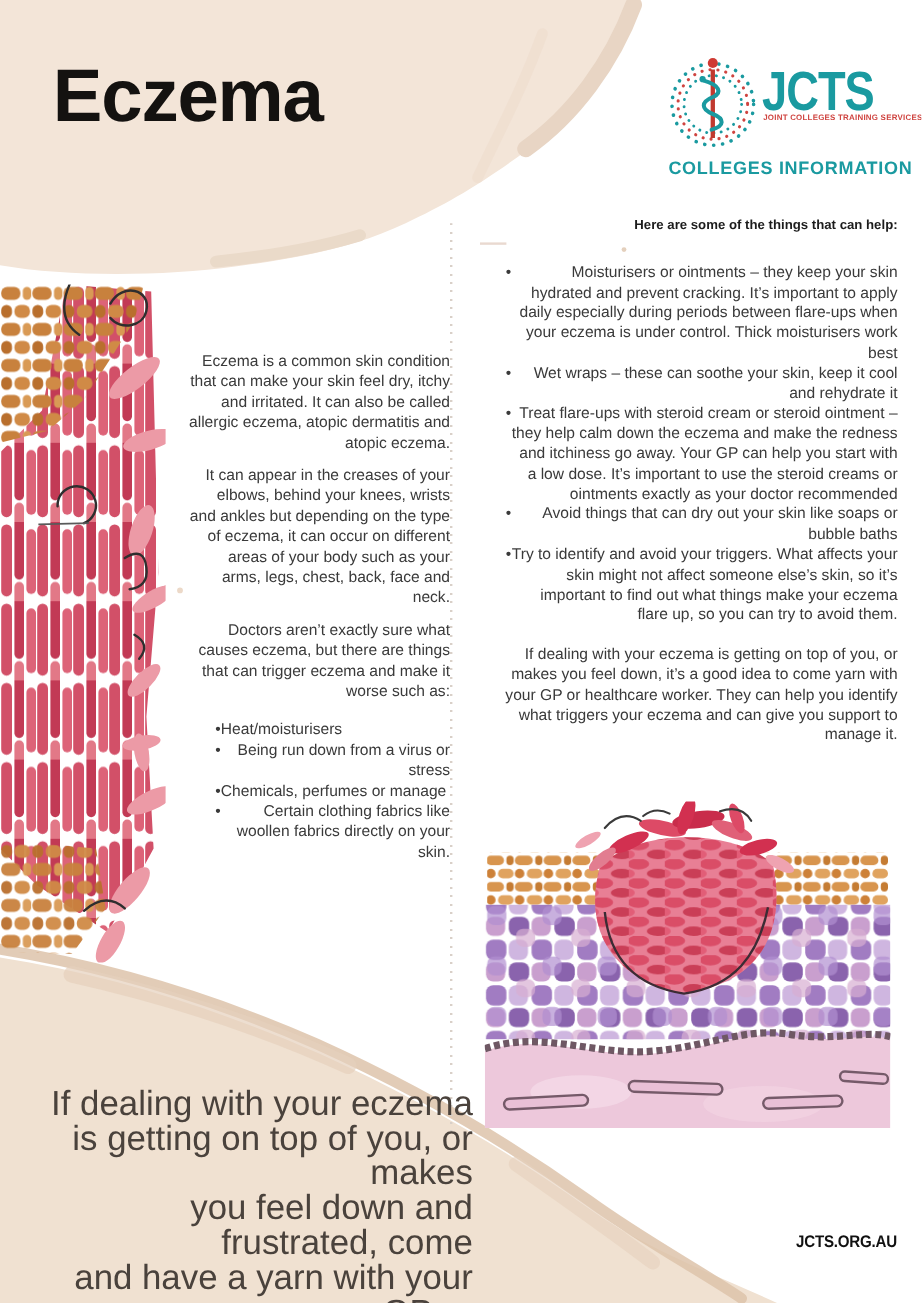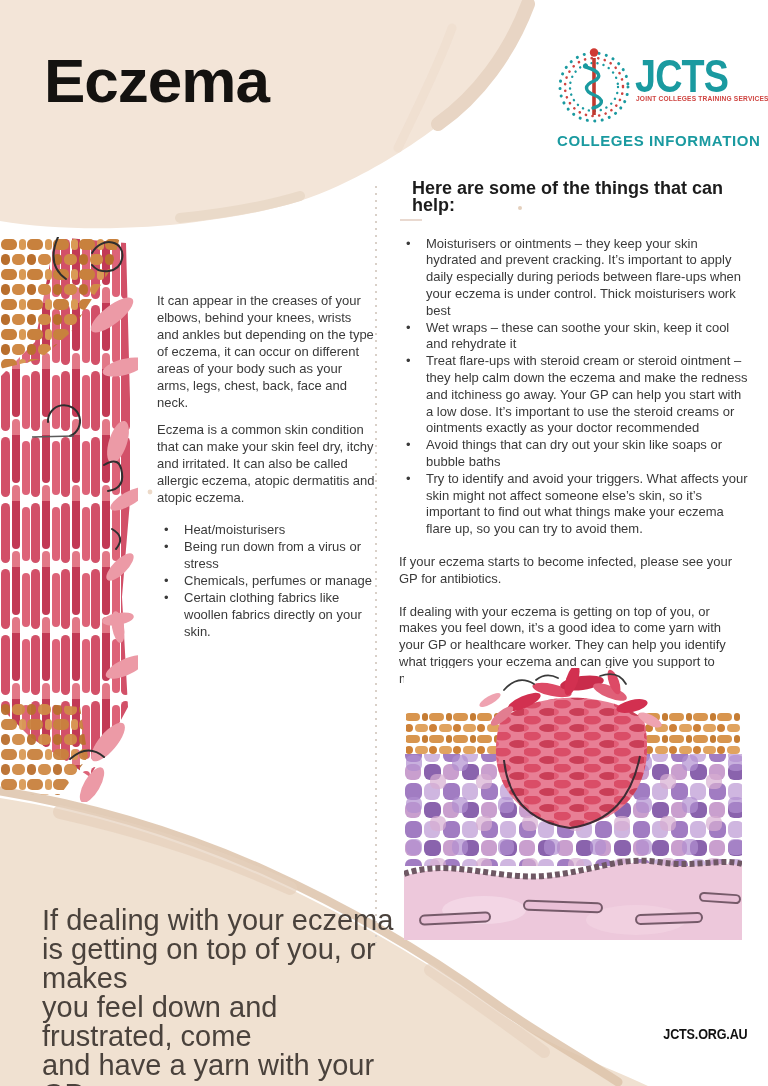--- a/index.html
+++ b/index.html
@@ -1,36 +1,36 @@
 <!DOCTYPE html>
 <html><head>
 <meta charset="utf-8">
 <style>
   html,body{margin:0;padding:0;background:#fff;}
   .page{position:relative;width:768px;height:1086px;background:#fff;overflow:hidden;
-        font-family:"Liberation Sans",sans-serif;color:#3a3a3a;}
+        font-family:"Liberation Sans",sans-serif;color:#3a3a3a;text-align:right;}
   .bg{position:absolute;left:0;top:0;}
   
   .title{position:absolute;left:44px;top:50px;font-size:62px;font-weight:700;
          letter-spacing:-1px;color:#141210;line-height:1;}
   .logo{position:absolute;left:556px;top:45px;width:200px;height:115px;}
   .logo-icon{position:absolute;left:0;top:0;}
   .logo-acronym{position:absolute;left:79px;top:8px;font-size:46px;font-weight:700;
                 color:#1a9aa0;letter-spacing:-1px;line-height:1;transform:scaleX(.82);
                 transform-origin:left top;white-space:nowrap;}
   .logo-tagline{position:absolute;left:80px;top:50px;font-size:6.6px;font-weight:700;
                 color:#cf4440;letter-spacing:.2px;white-space:nowrap;}
   .logo-banner{position:absolute;left:1px;top:87px;font-size:15px;font-weight:700;
                color:#1a9aa0;letter-spacing:.6px;white-space:nowrap;}
   
   .col-mid{position:absolute;left:157px;top:292px;width:218px;font-size:13px;line-height:17px;}
   .col-right{position:absolute;left:399px;top:180px;width:349px;font-size:13px;line-height:16.8px;}
   .para{margin:0 0 10px 0;}
   .col-right .para{margin:16px 0 0 0;}
-  .help-heading{font-size:18px;font-weight:700;color:#1c1c1c;margin:0 0 5px 13px;}
+  .help-heading{font-size:11px;font-weight:700;color:#1c1c1c;margin:0 0 5px 13px;}
   .heading-rule{width:22px;height:2px;background:#e9d9d0;margin:0 0 13px 1px;}
   .bullets{margin-top:15px;}
   .bullets .li{display:flex;}
   .bullets .dot{flex:none;width:27px;padding-left:7px;box-sizing:border-box;}
   .sep{position:absolute;left:375px;top:186px;width:2px;height:757px;
        background:repeating-linear-gradient(to bottom,#d9d0c8 0,#d9d0c8 1.6px,transparent 1.6px,transparent 7px);}
   
   .illus-left{position:absolute;left:0;top:237px;}
   .illus-right{position:absolute;left:404px;top:668px;}
   
@@ -112,22 +112,23 @@
       <path d="M30,22 C44,26 46,32 38,36 C28,40 28,46 38,50 C48,54 48,60 37,63" stroke="#1a9aa0" stroke-width="3.4" fill="none" stroke-linecap="round"></path>
       <circle cx="29.5" cy="21" r="2.6" fill="#1a9aa0"></circle>
     </svg>
     <div class="logo-acronym">JCTS</div>
     <div class="logo-tagline">JOINT COLLEGES TRAINING SERVICES</div>
     <div class="logo-banner">COLLEGES INFORMATION</div>
   </div>
 
   <div class="col-mid">
     <div>
+        <p class="para">Eczema is a common skin condition that can make your skin feel dry, itchy and irritated. It can also be called allergic eczema, atopic dermatitis and atopic eczema.</p>
         <p class="para">It can appear in the creases of your elbows, behind your knees, wrists and ankles but depending on the type of eczema, it can occur on different areas of your body such as your arms, legs, chest, back, face and neck.</p>
-        <p class="para">Eczema is a common skin condition that can make your skin feel dry, itchy and irritated. It can also be called allergic eczema, atopic dermatitis and atopic eczema.</p>
+        <p class="para">Doctors aren’t exactly sure what causes eczema, but there are things that can trigger eczema and make it worse such as:</p>
       </div>
     <div class="bullets">
         <div class="li">
         <span class="dot">•</span>
         <span>Heat/moisturisers</span>
       </div>
         <div class="li">
         <span class="dot">•</span>
         <span>Being run down from a virus or stress</span>
       </div>
@@ -163,21 +164,20 @@
         <div class="li">
         <span class="dot">•</span>
         <span>Avoid things that can dry out your skin like soaps or bubble baths</span>
       </div>
         <div class="li">
         <span class="dot">•</span>
         <span>Try to identify and avoid your triggers. What affects your skin might not affect someone else’s skin, so it’s important to find out what things make your eczema flare up, so you can try to avoid them.</span>
       </div>
       </div>
     <div>
-        <p class="para">If your eczema starts to become infected, please see your GP for antibiotics.</p>
         <p class="para">If dealing with your eczema is getting on top of you, or makes you feel down, it’s a good idea to come yarn with your GP or healthcare worker. They can help you identify what triggers your eczema and can give you support to manage it.</p>
       </div>
   </div>
 
   <svg class="illus-right" width="338" height="272" viewBox="0 0 338 272">
     <defs>
       <pattern id="obrick" width="24" height="22" patternUnits="userSpaceOnUse">
         <rect x="1" y="1" width="15" height="8" rx="4" fill="#d8954e"></rect>
         <rect x="18" y="1" width="6" height="8" rx="3" fill="#c57c33"></rect>
         <rect x="1" y="12" width="8" height="8" rx="4" fill="#cd8138"></rect>

